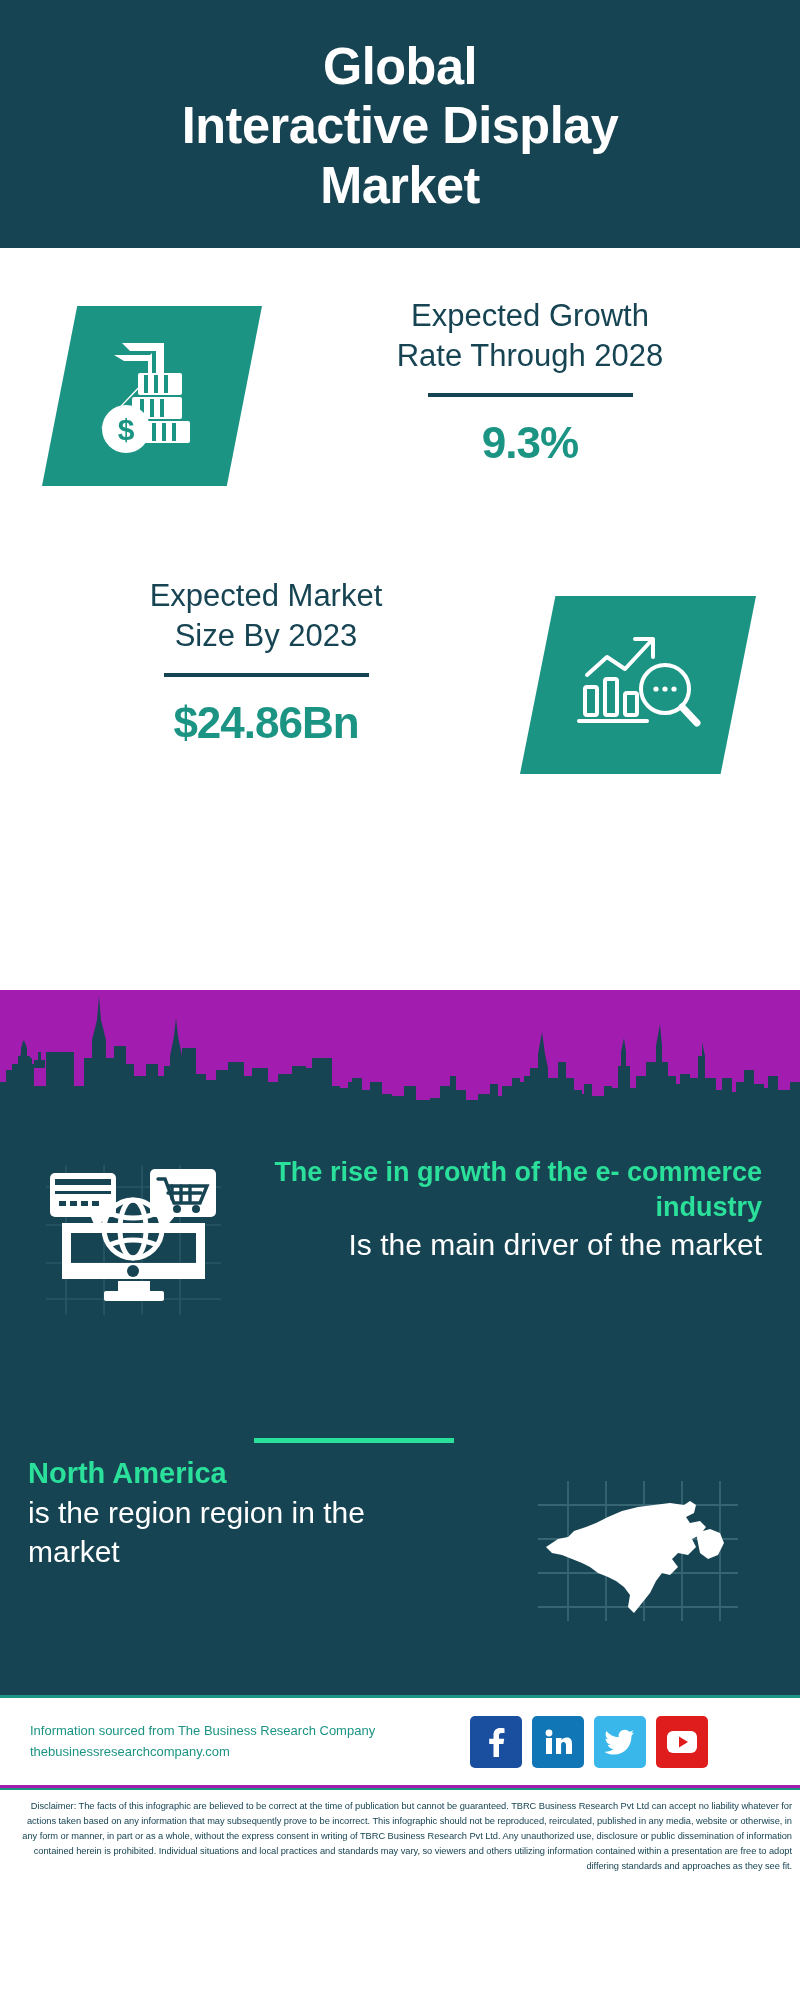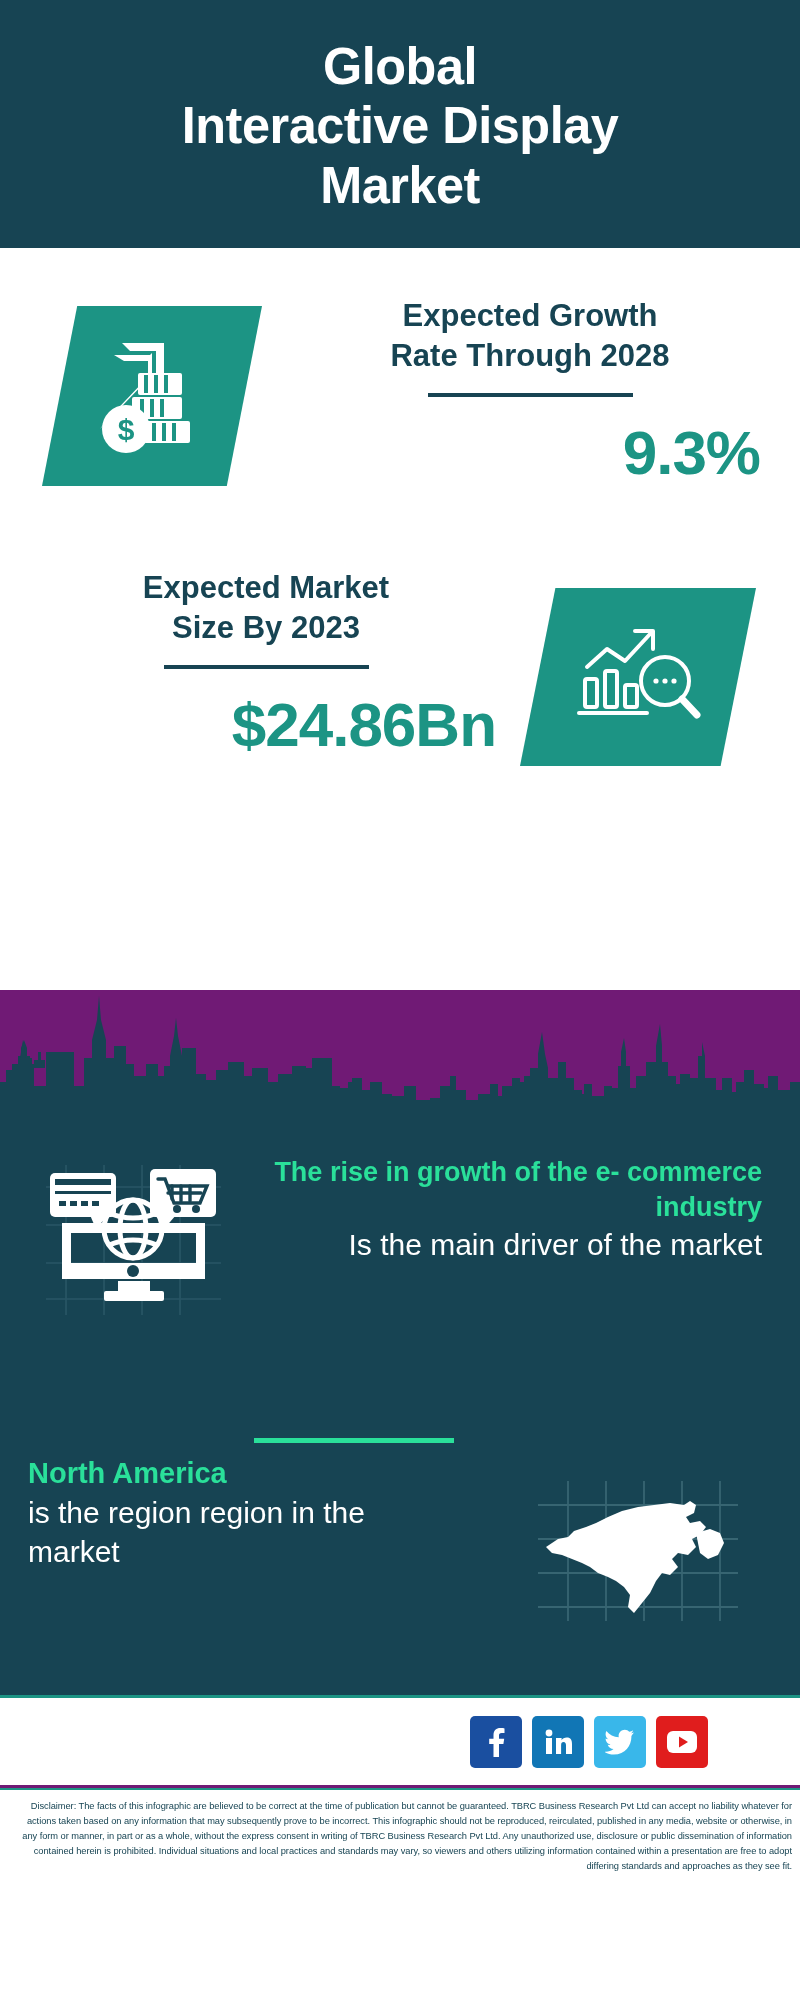--- a/index.html
+++ b/index.html
@@ -2,21 +2,21 @@
 <html><head>
 <meta charset="utf-8">
 <style>
   * { box-sizing: border-box; margin: 0; padding: 0; }
   html, body {
     width: 800px; height: 2000px;
     background: #ffffff;
     font-family: "Liberation Sans", sans-serif;
     overflow: hidden;
   }
-  .page { position: relative; width: 800px; height: 2000px; background:#701a75; }
+  .page { position: relative; width: 800px; height: 2000px; background:#a21caf; }
 
   
   .header {
     width: 800px; height: 248px;
     background: #174453;
     display: flex; flex-direction: column;
     align-items: center; justify-content: center;
     padding-top: 4px;
   }
   .header h1 {
@@ -47,36 +47,36 @@
   }
   .badge-left {
     left: 42px; top: 10px; width: 220px; height: 180px;
     clip-path: polygon(16% 0, 100% 0, 84% 100%, 0 100%);
   }
   .stat-text-right {
     position: absolute; left: 300px; top: 0; width: 460px; text-align: center;
   }
   .stat-label {
     color: #174453;
-    font-size: 31px; font-weight: 700; line-height: 1.28;
+    font-size: 31px; font-weight: 400; line-height: 1.28;
     text-align: center;
   }
   .rule-dark {
     width: 205px; height: 4px; background: #174453;
     margin: 18px auto 12px auto;
   }
   .rule-dark.w2 { width: 205px; }
   .stat-value {
     color: #1c9484;
-    font-size: 62px; font-weight: 700; line-height: 1.1;
-    text-align: right; letter-spacing: -1px; margin-top: 22px;
-  }
-
-  
-  .stat-row2 { position: absolute; top: 320px; left: 0; width: 800px; height: 300px; }
+    font-size: 44px; font-weight: 700; line-height: 1.1;
+    text-align: center; letter-spacing: -1px; margin-top: 22px;
+  }
+
+  
+  .stat-row2 { position: absolute; top: 328px; left: 0; width: 800px; height: 300px; }
   .stat-text-left {
     position: absolute; left: 36px; top: 0; width: 460px; text-align: center;
   }
   .badge-right {
     left: 520px; top: 20px; width: 236px; height: 178px;
     clip-path: polygon(15% 0, 100% 0, 85% 100%, 0 100%);
   }
 
   
   .skyline-wrap {
@@ -385,20 +385,24 @@
           L158 66 L150 74 L140 72 L134 78 L140 86 L132 94 L124 92 L118 100 L112 112 L104 122
           L96 132 L90 126 L92 114 L86 106 L78 100 L70 96 L60 92 L52 86 L44 82 L34 78 L24 74
           L14 72 Z"></path>
         <path fill="#ffffff" d="M158 52 L172 48 L182 52 L186 62 L180 74 L170 78 L162 72 L160 62 Z"></path>
         <path fill="#ffffff" d="M36 58 L46 54 L52 58 L44 64 L34 64 Z"></path>
       </svg>
     </div>
   </div>
 
   <div class="footer-bar">
+    <div class="footer-src">
+      <div>Information sourced from The Business Research Company</div>
+      <div>thebusinessresearchcompany.com</div>
+    </div>
     <div class="socials">
       <div class="social s-fb">
         <svg width="26" height="30" viewBox="0 0 26 30" fill="#ffffff" aria-hidden="true">
           <path d="M16 30 V17 h4.4 l0.8 -5.2 H16 V8.6 c0 -1.5 0.5 -2.6 2.7 -2.6 H21.5 V1.4
                    C20.9 1.3 19.2 1.1 17.3 1.1 c-4 0 -6.8 2.5 -6.8 7 v3.7 H6.2 V17 h4.3 V30 Z"></path>
         </svg>
       </div>
       <div class="social s-li">
         <svg width="28" height="26" viewBox="0 0 28 26" fill="#ffffff" aria-hidden="true">
           <rect x="2" y="9" width="6" height="16"></rect>

